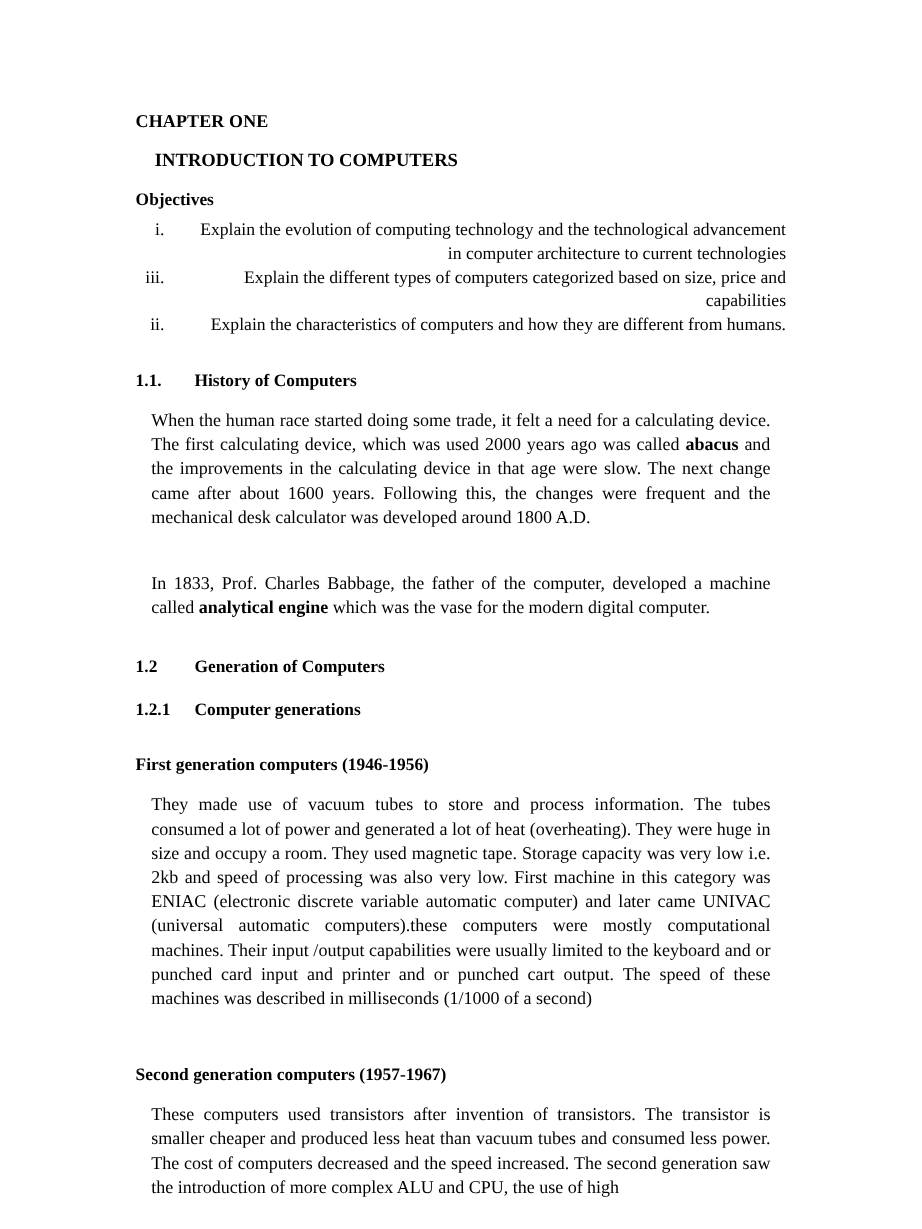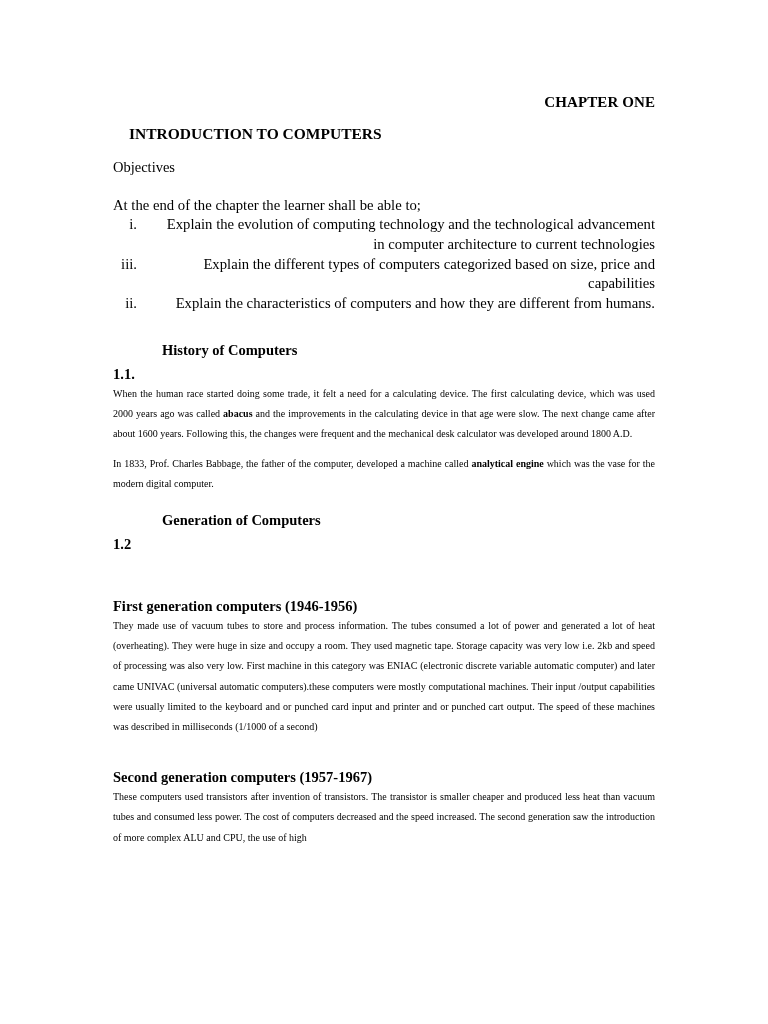--- a/index.html
+++ b/index.html
@@ -23,69 +23,68 @@
   }
   .content {
     position: absolute;
     left: 113px;
     top: 92px;
     width: 542px;
   }
 
   
   .chapter-title {
-    text-align: right;
+    text-align: left;
     font-weight: bold;
     font-size: 15px;
     line-height: 20px;
     letter-spacing: 0.1px;
     margin: 0 0 12px 0;
   }
   .doc-title {
     font-weight: bold;
     font-size: 15.5px;
     line-height: 20px;
     margin: 0 0 14px 16px;
   }
   .objectives-heading {
-    font-weight: normal;
+    font-weight: bold;
     font-size: 14.5px;
     line-height: 19px;
-    margin: 0 0 18px 0;
+    margin: 0 0 6px 0;
   }
   .section-heading {
     font-weight: bold;
     font-size: 14.5px;
     line-height: 20px;
     margin: 0;
     display: flex;
   }
   .section-heading .num {
     display: inline-block;
     width: 49px;
     flex: 0 0 49px;
-    margin-top: 24px;
   }
   .sub-heading {
     font-weight: bold;
     font-size: 14.5px;
     line-height: 20px;
     margin: 0;
   }
 
   
   .body-line {
     font-size: 14.7px;
     line-height: 20px;
     margin: 0;
   }
   .para {
-    font-size: 10px;
+    font-size: 15px;
     line-height: 20.2px;
-    margin: 0;
+    margin: 13px;
     text-align: justify;
     text-justify: inter-word;
   }
   .para b { font-weight: bold; }
 
   
   .obj-list {
     margin: 0;
     padding: 0;
     list-style: none;
@@ -118,21 +117,20 @@
 
 <div class="page">
   <div class="content">
 
     <div class="chapter-title">CHAPTER ONE</div>
 
     <div class="doc-title">INTRODUCTION TO COMPUTERS</div>
 
     <div class="objectives-heading">Objectives</div>
 
-    <div class="body-line">At the end of the chapter the learner shall be able to;</div>
 
     <ul class="obj-list">
       <li class="obj-item">
         <span class="obj-marker">i.</span>
         <span class="obj-text">Explain the evolution of computing technology and the technological advancement in computer architecture to current technologies</span>
       </li>
       <li class="obj-item">
         <span class="obj-marker">iii.</span>
         <span class="obj-text">Explain the different types of computers categorized based on size, price and capabilities</span>
       </li>
@@ -157,20 +155,24 @@
 
     <div class="gap-md"></div>
 
     <div class="section-heading">
       <span class="num">1.2</span>
       <span>Generation of Computers</span>
     </div>
 
     <div class="gap-md"></div>
 
+    <div class="section-heading">
+      <span class="num">1.2.1</span>
+      <span>Computer generations</span>
+    </div>
 
     <div class="gap-xl"></div>
 
     <div class="sub-heading">First generation computers (1946-1956)</div>
 
     <p class="para">They made use of vacuum tubes to store and process information. The tubes consumed a lot of power and generated a lot of heat (overheating). They were huge in size and occupy a room. They used magnetic tape. Storage capacity was very low i.e. 2kb and speed of processing was also very low. First machine in this category was ENIAC (electronic discrete variable automatic computer) and later came UNIVAC (universal automatic computers).these computers were mostly computational machines. Their input /output capabilities were usually limited to the keyboard and or punched card input and printer and or punched cart output. The speed of these machines was described in milliseconds (1/1000 of a second)</p>
 
     <div class="gap-xxl"></div>
 
     <div class="sub-heading">Second generation computers (1957-1967)</div>

